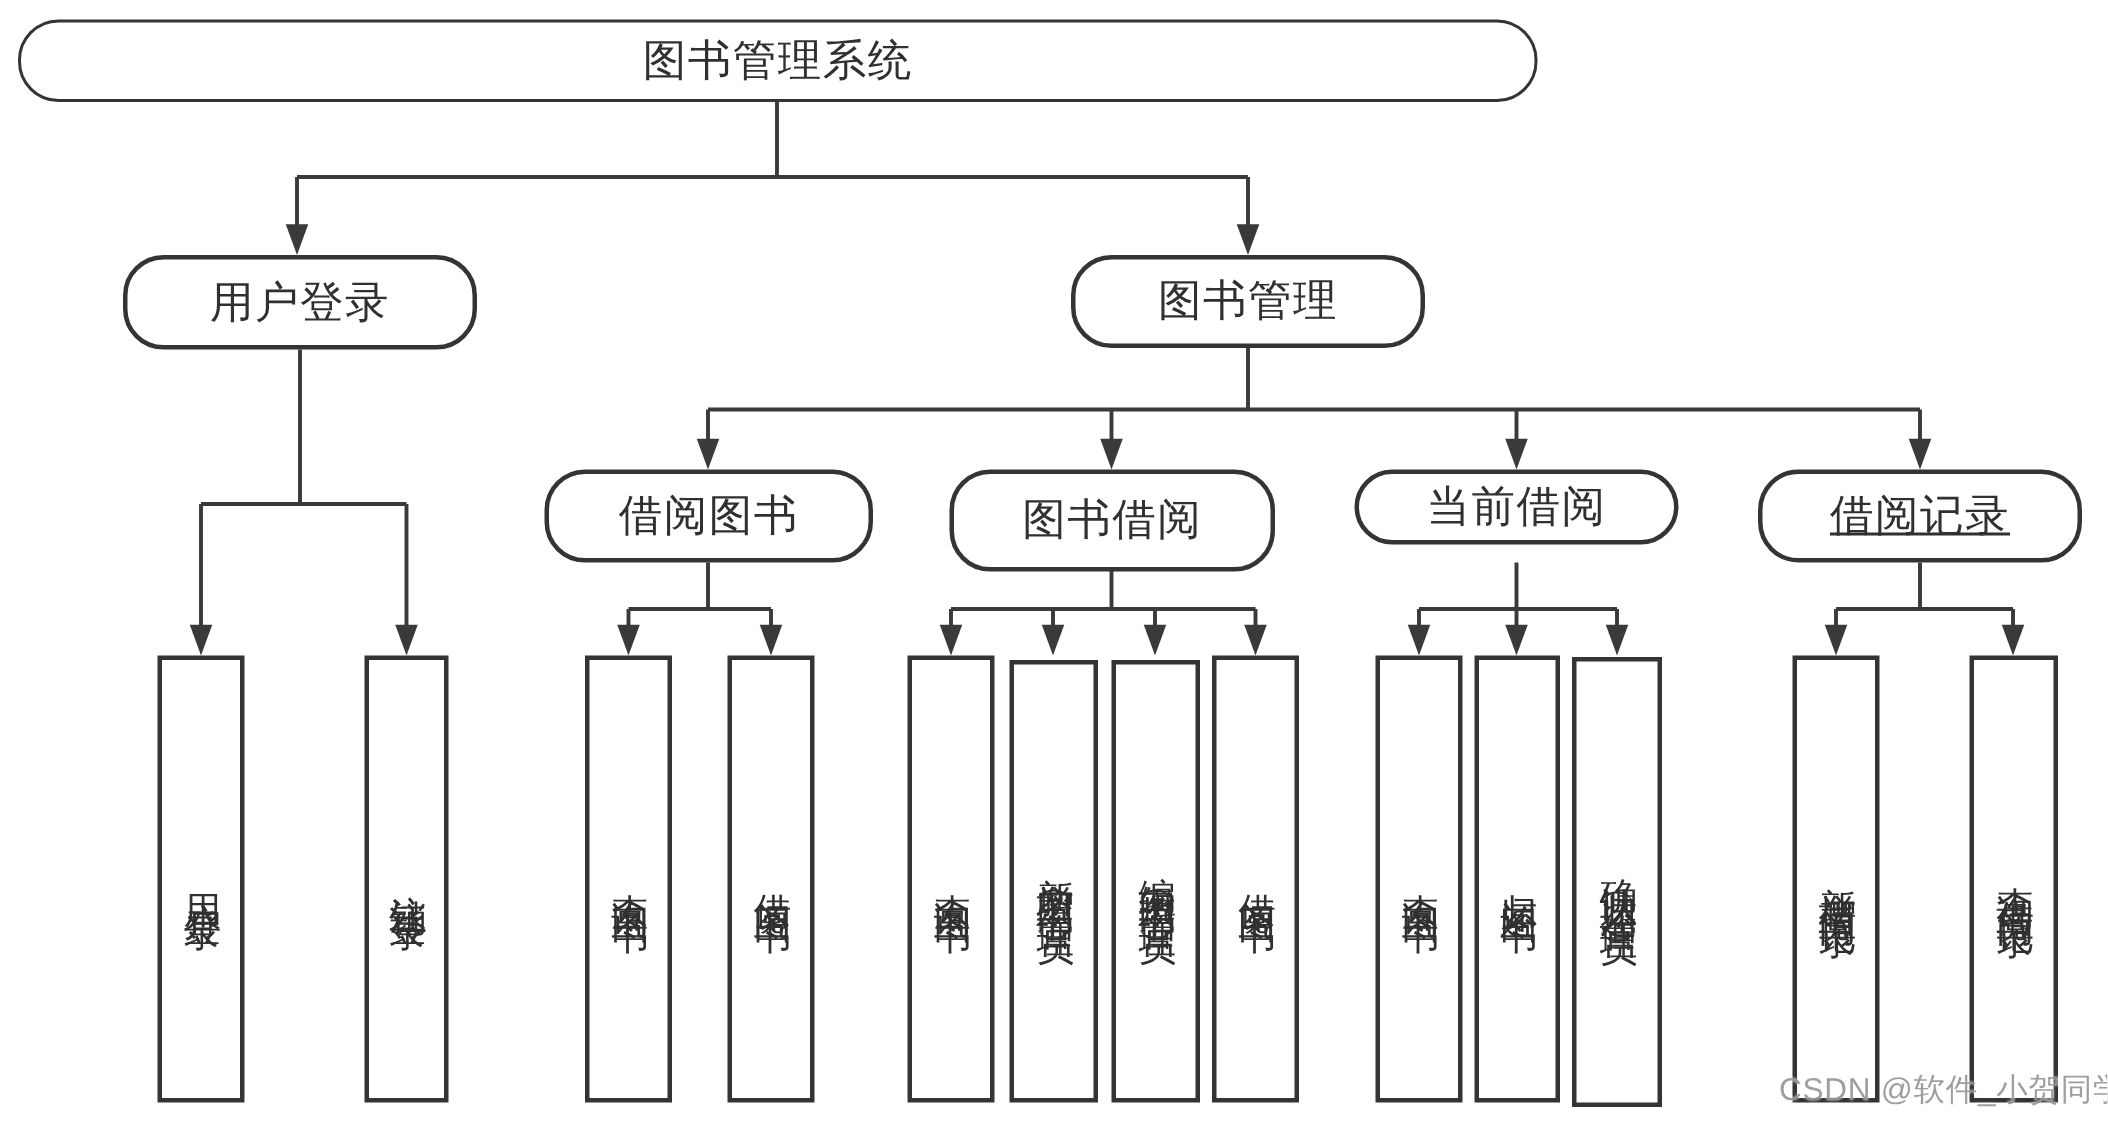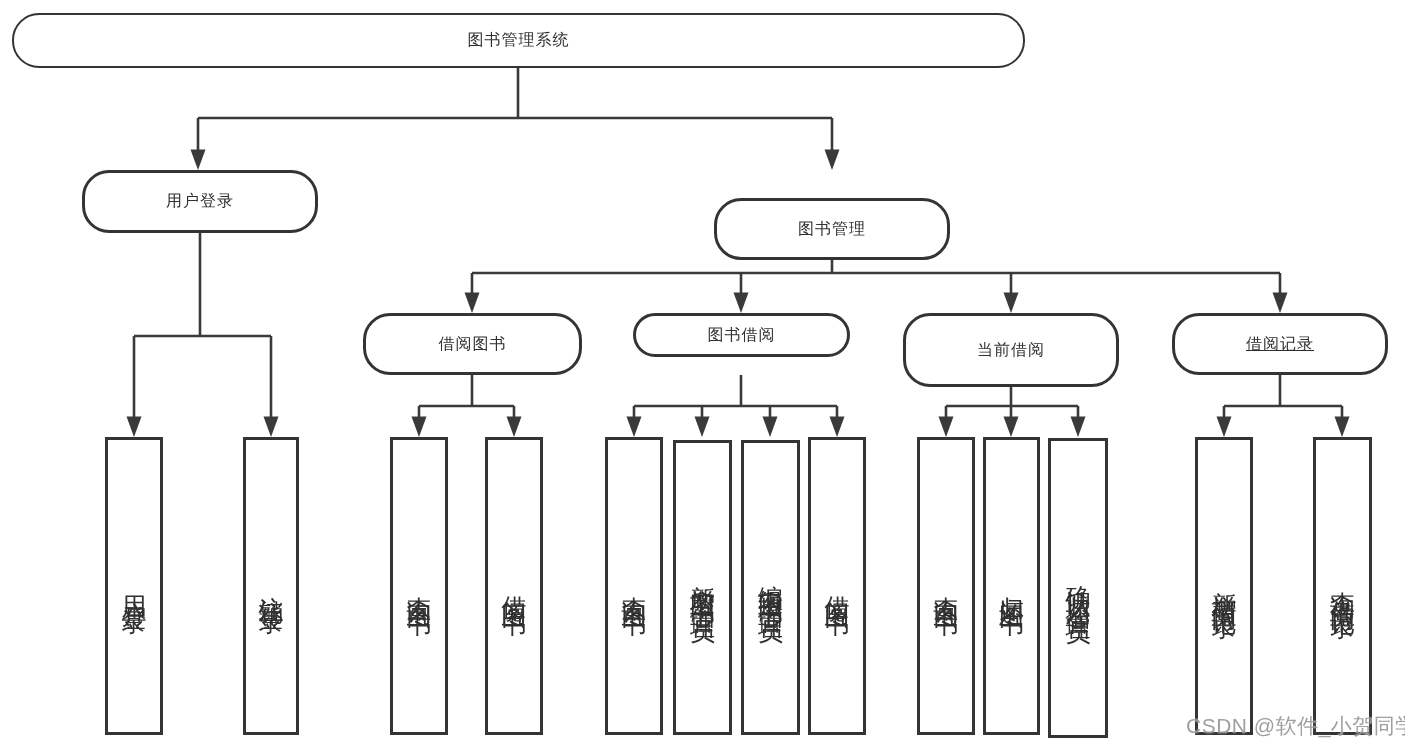--- a/index.html
+++ b/index.html
@@ -31,21 +31,21 @@
   .node {
     position: absolute;
     background: #ffffff;
     border: 3px solid #343434;
     display: flex;
     align-items: center;
     justify-content: center;
     color: #303030;
   }
   .h-node {
-    font-size: 16px;
+    font-size: 29px;
     letter-spacing: 1px;
     white-space: nowrap;
     border-radius: 27px;
   }
   .root-node { border-width: 2.5px; }
   .leaf .vtext {
     writing-mode: vertical-rl;
     text-orientation: mixed;
     font-size: 25px;
     line-height: 1;
@@ -110,31 +110,31 @@
     <use href="#arrow" class="arrowhead" transform="translate(1342,437)"></use>
   </svg>
 
   <div class="node h-node root-node" style="left:12px; top:13px; width:1013px; height:55px;">
     <span>图书管理系统</span>
   </div>
 
   <div class="node h-node" style="left:82px; top:170px; width:236px; height:63px;">
     <span>用户登录</span>
   </div>
-  <div class="node h-node" style="left:714px; top:170px; width:236px; height:62px;margin-top:28px;">
+  <div class="node h-node" style="left:714px; top:170px; width:236px; height:62px;">
     <span>图书管理</span>
   </div>
 
   <div class="node h-node" style="left:363px; top:313px; width:219px; height:62px;">
     <span>借阅图书</span>
   </div>
-  <div class="node h-node" style="left:633px; top:313px; width:217px; height:44px;justify-content:center;">
+  <div class="node h-node" style="left:633px; top:313px; width:217px; height:68px;justify-content:center;">
     <span>图书借阅</span>
   </div>
-  <div class="node h-node" style="left:903px; top:313px; width:216px; height:74px;">
+  <div class="node h-node" style="left:903px; top:313px; width:216px; height:50px;">
     <span>当前借阅</span>
   </div>
   <div class="node h-node" style="left:1172px; top:313px; width:216px; height:62px;text-decoration:underline;">
     <span>借阅记录</span>
   </div>
 
   <div class="node leaf" style="left:105px; top:437px; width:58px; height:298px;">
     <span class="vtext">用户登录</span>
   </div>
   <div class="node leaf" style="left:243px; top:437px; width:56px; height:298px;">

